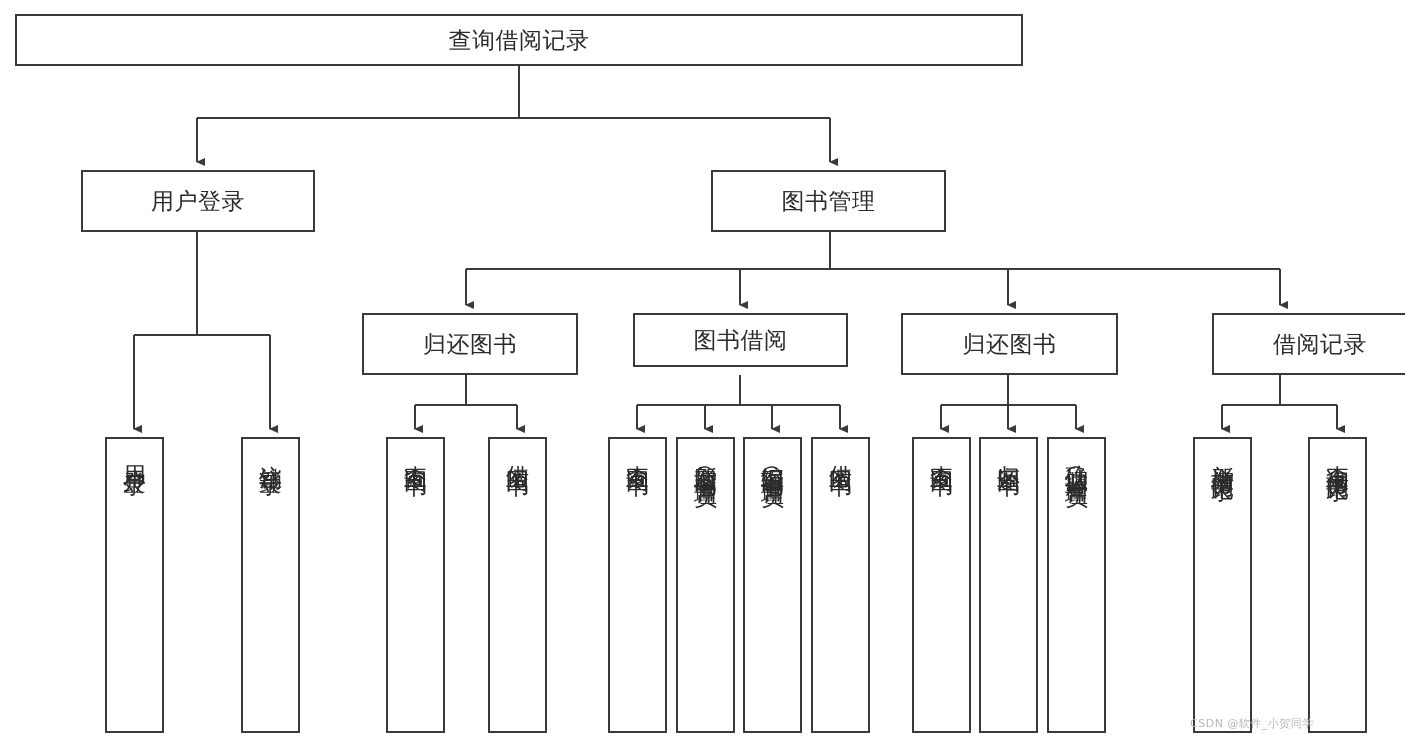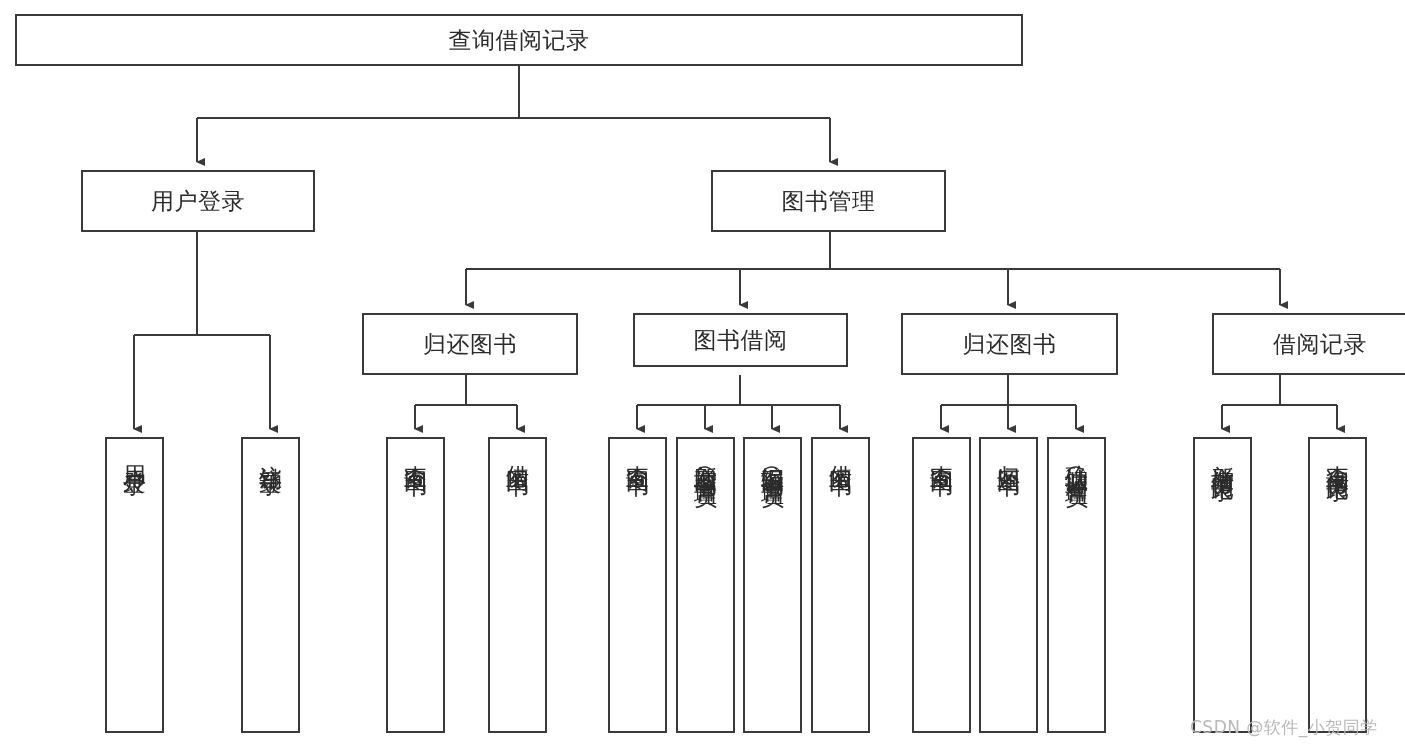--- a/index.html
+++ b/index.html
@@ -53,21 +53,21 @@
     text-orientation: upright;
     font-size: 23px;
     color: #2b2b2b;
     letter-spacing: 3px;
     line-height: 1;
     text-align: center;
     white-space: nowrap;
   }
   .watermark {
     position: absolute;
-    font-size: 17px;
+    font-size: 11px;
     color: #b9b9b9;
     white-space: nowrap;
     letter-spacing: 0.5px;
   }
 </style>
 </head>
 <body>
 
 <div id="diagram-root">
 

